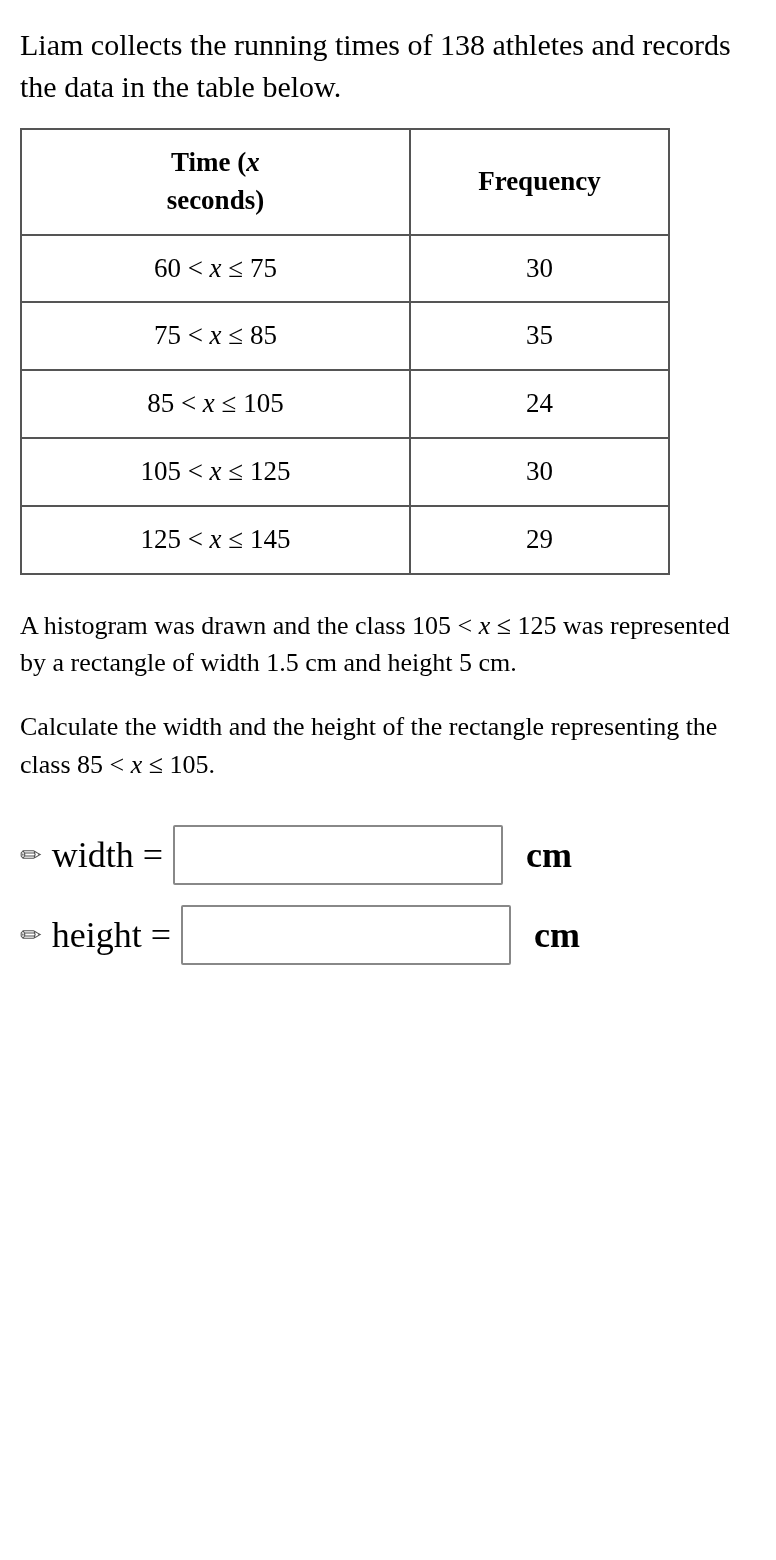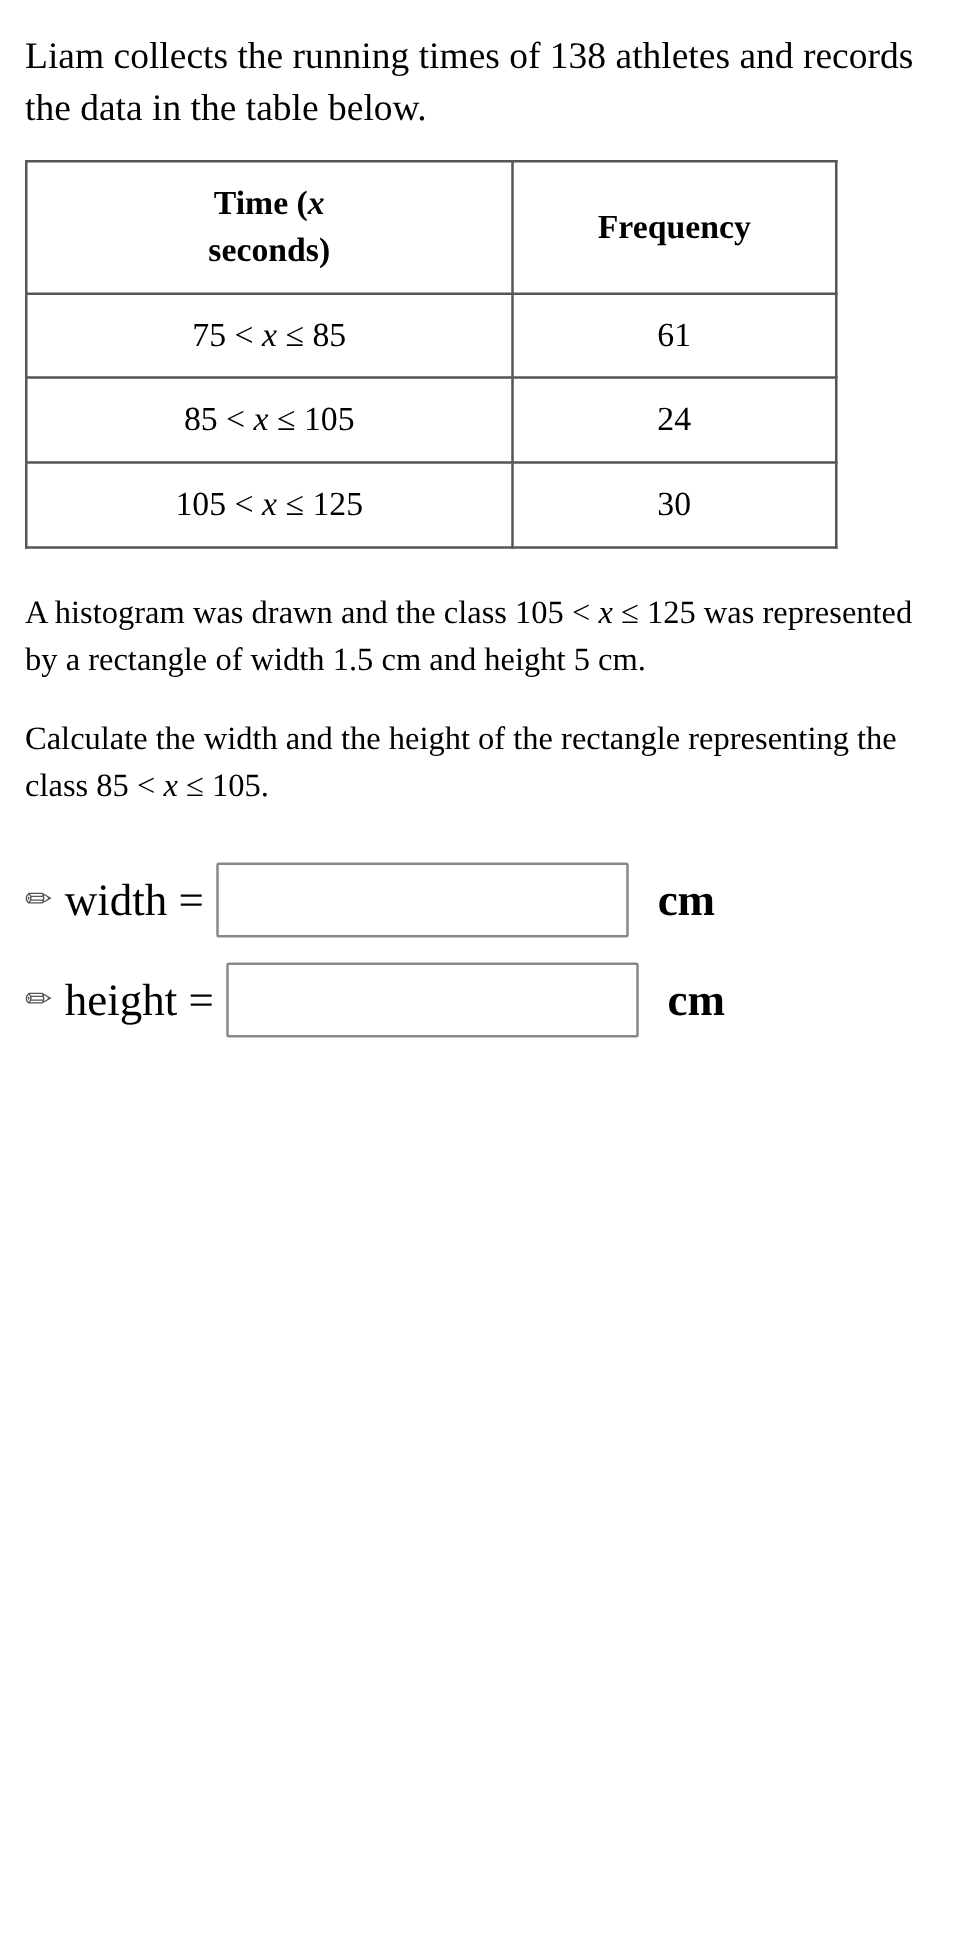--- a/index.html
+++ b/index.html
@@ -110,30 +110,38 @@
   <thead>
     <tr>
       <th class="col-time">
         Time (<span class="italic">x</span><br>seconds)
       </th>
       <th class="col-freq">Frequency</th>
     </tr>
   </thead>
   <tbody>
     <tr>
+      <td>60 &lt; <span class="italic">x</span> ≤ 75</td>
+      <td>30</td>
+    </tr>
+    <tr>
       <td>75 &lt; <span class="italic">x</span> ≤ 85</td>
-      <td>61</td>
+      <td>35</td>
     </tr>
     <tr>
       <td>85 &lt; <span class="italic">x</span> ≤ 105</td>
       <td>24</td>
     </tr>
     <tr>
       <td>105 &lt; <span class="italic">x</span> ≤ 125</td>
       <td>30</td>
+    </tr>
+    <tr>
+      <td>125 &lt; <span class="italic">x</span> ≤ 145</td>
+      <td>29</td>
     </tr>
   </tbody>
 </table>
 
 <p class="histogram-text">
   A histogram was drawn and the class 105 &lt; <span class="italic">x</span> ≤ 125 was represented by a rectangle of width 1.5 cm and height 5 cm.
 </p>
 
 <p class="question-text">
   Calculate the width and the height of the rectangle representing the class 85 &lt; <span class="italic">x</span> ≤ 105.

